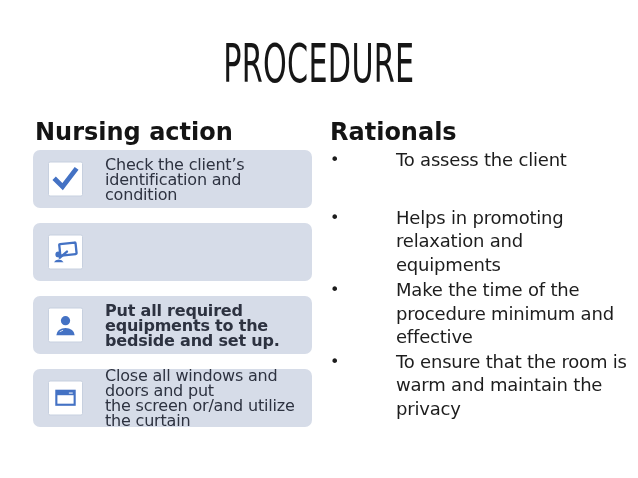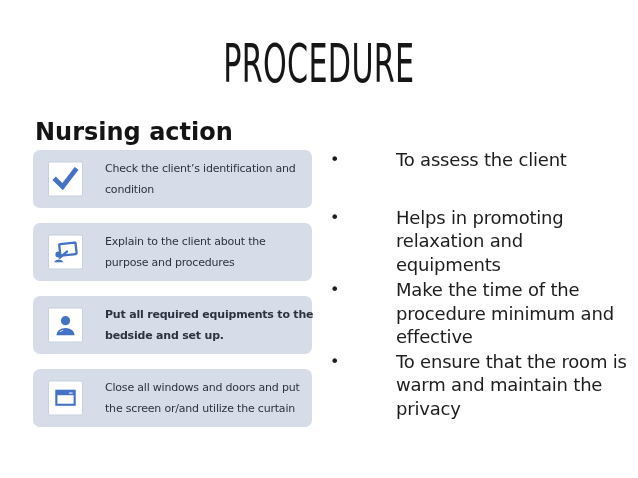--- a/index.html
+++ b/index.html
@@ -55,21 +55,21 @@
     background: #ffffff;
     border: 1.5px solid #c7d0df;
     border-radius: 2px;
     box-sizing: border-box;
     display: flex; align-items: center; justify-content: center;
   }
   .action-text {
     position: absolute; left: 72px; top: 50%;
     transform: translateY(-50%);
     width: 215px;
-    font-size: 11px; line-height: 21px;
+    font-size: 16px; line-height: 15px;
     letter-spacing: -0.2px;
     color: #2d3240;
     white-space: pre-line;
   }
   
   .rationals-list {
     position: absolute; left: 330px; top: 148px; width: 300px;
     list-style: none; margin: 0; padding: 0;
   }
   .rationals-list li {
@@ -94,42 +94,41 @@
 </head>
 <body>
 
 <div class="slide">
 
   <div class="title-wrap">
     <span class="title-text">PROCEDURE</span>
   </div>
 
   <div class="col-heading" id="heading-left">Nursing action</div>
+  <div class="col-heading" id="heading-right">Rationals</div>
 
   <div class="action-box" id="action-box-1">
     <span class="icon-tile">
       <svg width="27" height="27" viewBox="0 0 28 28">
         <path d="M4 15 L11 22 L24 5" fill="none" stroke="#4472c4" stroke-width="5" stroke-linecap="square" stroke-linejoin="miter"></path>
       </svg>
     </span>
     <span class="action-text">Check the client’s identification and
 condition</span>
   </div>
 
   <div class="action-box" id="action-box-2">
     <span class="icon-tile">
       <svg width="27" height="27" viewBox="0 0 28 28">
         <rect x="8" y="5" width="17" height="12" rx="1" fill="none" stroke="#4472c4" stroke-width="2.4" transform="rotate(-6 16 11)"></rect>
         <circle cx="6.5" cy="16.5" r="3" fill="#4472c4"></circle>
         <path d="M2 24.5 a5.5 4.8 0 0 1 10 0 Z" fill="#4472c4"></path>
         <path d="M8 20 L15.5 13.5" stroke="#4472c4" stroke-width="2.4" stroke-linecap="round"></path>
       </svg>
     </span>
-    <span class="action-text">Explain to the client about the
-purpose and procedures</span>
   </div>
 
   <div class="action-box" id="action-box-3">
     <span class="icon-tile">
       <svg width="27" height="27" viewBox="0 0 28 28">
         <circle cx="14" cy="9.5" r="4.8" fill="#4472c4"></circle>
         <path d="M4.5 24.5 a9.5 7.5 0 0 1 19 0 Z" fill="#4472c4"></path>
         <path d="M8 21 l3.5 -1.6" stroke="#ffffff" stroke-width="1" opacity="0.8"></path>
       </svg>
     </span>

